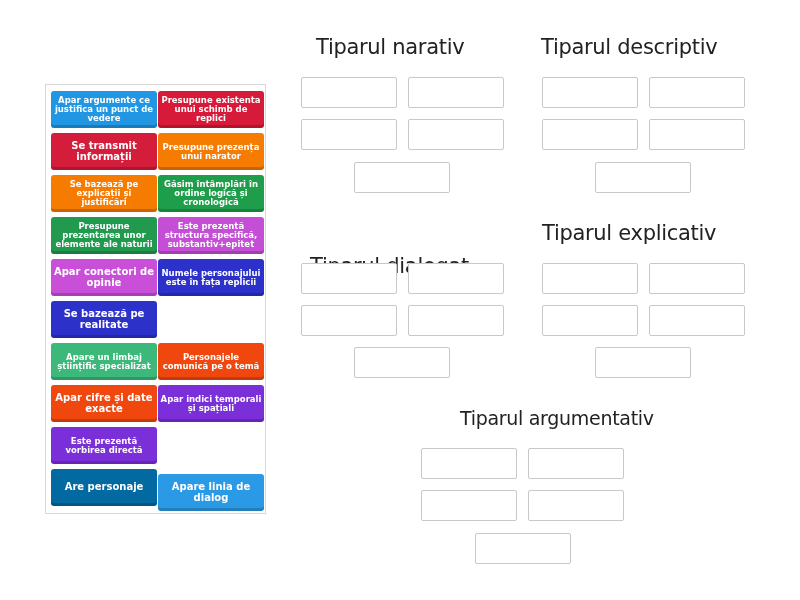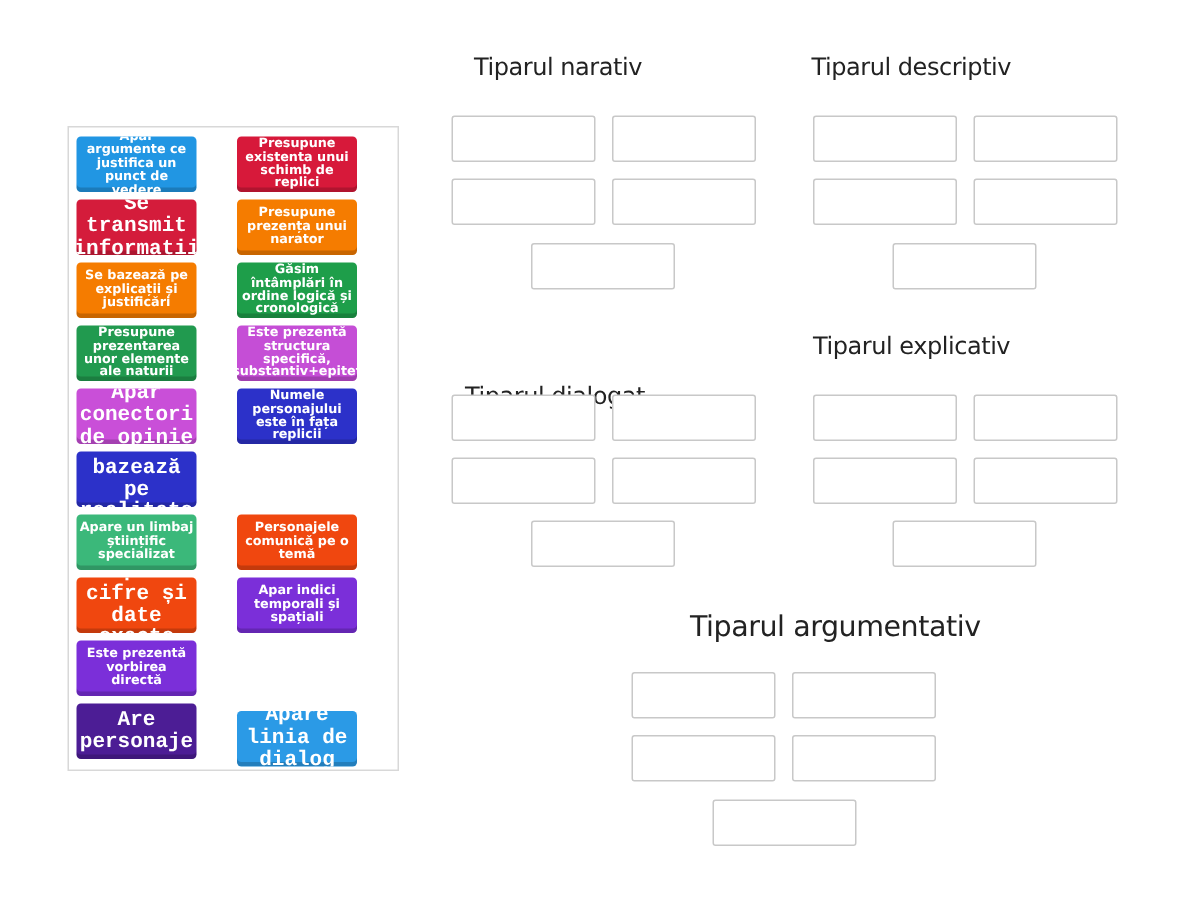--- a/index.html
+++ b/index.html
@@ -21,44 +21,44 @@
       left: 45px;
       top: 84px;
       width: 221px;
       height: 430px;
       border: 1px solid #d8d8d8;
       box-sizing: border-box;
       background: #ffffff;
     }
     .tile {
       position: absolute;
-      width: 80px;
+      width: 106px;
       height: 37px;
       border-radius: 3px;
       color: #ffffff;
       display: flex;
       align-items: center;
       justify-content: center;
       text-align: center;
       font-weight: bold;
       box-sizing: border-box;
       padding: 0 2px;
       cursor: grab;
       box-shadow: inset 0 -3px 0 rgba(0,0,0,0.18);
       line-height: 1.05;
       overflow: hidden;
     }
     .tile.small { font-size: 8.5px; }
-    .tile.big { font-size: 14px; line-height: 1.05; font-family: Liberation Mono, monospace; }
+    .tile.big { font-size: 10px; line-height: 1.05; }
     .tile span { display: block; }
 
     .group-title {
       position: absolute;
       font-family: "DejaVu Sans", sans-serif;
-      font-size: 16px;
+      font-size: 21px;
       color: #222222;
       white-space: nowrap;
       font-weight: normal;
       letter-spacing: -0.3px;
     }
     .slot {
       position: absolute;
       width: 96px;
       height: 31px;
       border: 1px solid #c8c8c8;
@@ -117,21 +117,21 @@
       </div>
     <div class="tile small" style="left: 112px; top: 300px; background: rgb(123, 47, 217);">
         <span>Apar indici temporali și spațiali</span>
       </div>
     <div class="tile small" style="left: 5px; top: 342px; background: rgb(123, 47, 217);">
         <span>Este prezentă vorbirea directă</span>
       </div>
     <div class="tile big" style="left: 112px; top: 342px; background: rgb(43, 154, 230); margin-top: 47px;">
         <span>Apare linia de dialog</span>
       </div>
-    <div class="tile big" style="left: 5px; top: 384px; background: #4c1d95;">
+    <div class="tile big" style="left: 5px; top: 384px; background: #0369a1;">
         <span>Are personaje</span>
       </div>
   </div>
 
   <div class="group-title" style="left:316px;top:35px;">Tiparul narativ</div>
   <div class="slot" style="left:301px;top:77px;"></div>
   <div class="slot" style="left:408px;top:77px;"></div>
   <div class="slot" style="left:301px;top:119px;"></div>
   <div class="slot" style="left:408px;top:119px;"></div>
   <div class="slot" style="left:354px;top:162px;"></div>

